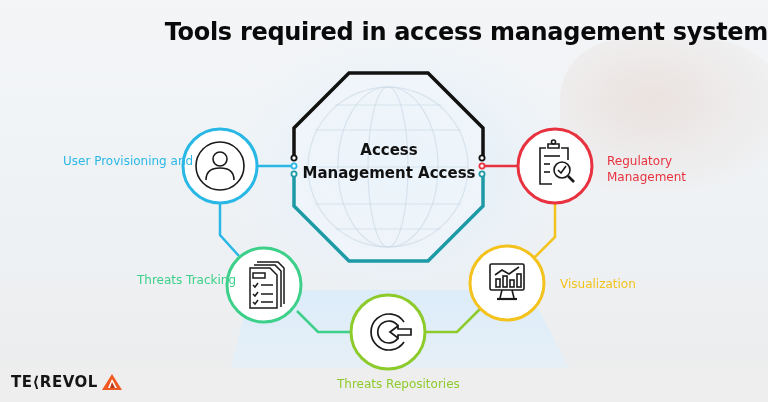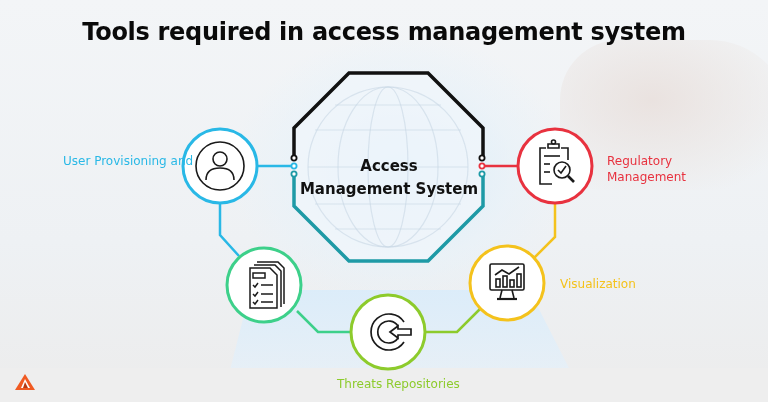--- a/index.html
+++ b/index.html
@@ -12,27 +12,27 @@
   .bg .glow { position:absolute; left:240px; top:40px; width:320px; height:260px;
     background: radial-gradient(ellipse at center, rgba(215,236,250,0.9) 0%, rgba(230,242,250,0.5) 50%, rgba(240,244,247,0) 75%); }
   .bg .hand { position:absolute; left:560px; top:40px; width:230px; height:150px;
     border-radius: 60px 80px 40px 40px;
     background: radial-gradient(ellipse at 40% 40%, rgba(232,222,218,0.8) 0%, rgba(236,232,230,0.4) 60%, rgba(240,240,240,0) 80%); }
   .bg .screen { position:absolute; left:230px; top:290px; width:340px; height:80px;
     background: linear-gradient(180deg, rgba(218,236,250,0.9), rgba(228,240,250,0.7));
     clip-path: polygon(6% 0, 88% 0, 100% 100%, 0 100%); }
   .bg .floor { position:absolute; left:0; right:0; top:368px; height:34px; background:#eeeeee; }
 
-  .title { position:absolute; left:0; right:0; top:18px; text-align:center;
+  .title { position:absolute; left:0; right:0; top:18px; text-align:right;
     font-family:"DejaVu Sans", sans-serif; font-weight:bold; font-size:24px;
     color:#0a0a0a; letter-spacing:-0.3px; }
 
   svg.diagram { position:absolute; left:0; top:0; }
 
-  .center-label { position:absolute; left:293px; top:155px; width:192px; text-align:center;
+  .center-label { position:absolute; left:293px; top:139px; width:192px; text-align:center;
     font-family:"DejaVu Sans", sans-serif; font-weight:bold; font-size:15px; line-height:23px;
     color:#111; }
 
   .lbl { position:absolute; font-family:"DejaVu Sans", sans-serif; font-weight:normal;
     font-size:12px; line-height:16px; }
   .lbl-user { left:63px; top:153px; color:#29b8e6; }
   .lbl-reg { left:607px; top:153px; color:#e8323f; }
   .lbl-threat { left:137px; top:272px; color:#3dd08a; }
   .lbl-vis { left:560px; top:276px; color:#f4c21c; }
   .lbl-repo { left:337px; top:376px; color:#8dcb2c; }
@@ -149,38 +149,40 @@
     <g fill="none" stroke="#1a1a1a" stroke-width="1.7">
       <path d="M404,322 A18,18 0 1,0 404,342"></path>
       <path d="M398,326 A11,11 0 1,0 398,338"></path>
       <path d="M390,332 L398,326 L398,329 L411,329 L411,335 L398,335 L398,338 Z" fill="#fff"></path>
     </g>
   </g>
 </svg>
 
 <div class="center-label">
   <div>Access</div>
-  <div>Management System</div>
+  <div>Management Access</div>
 </div>
 
 <div class="lbl lbl-user">
   <div>User Provisioning and</div>
 </div>
 <div class="lbl lbl-reg">
   <div>Regulatory</div>
   <div>Management</div>
 </div>
 <div class="lbl lbl-threat">
+  <div>Threats Tracking</div>
 </div>
 <div class="lbl lbl-vis">
   <div>Visualization</div>
 </div>
 <div class="lbl lbl-repo">
   <div>Threats Repositories</div>
 </div>
 
 <div class="logo">
+  <span class="logo-text">TE⟨REVOL</span>
   <svg width="22" height="18" viewBox="0 0 22 18" style="margin-left:3px">
     <polygon points="11,1 21,17 1,17" fill="#f05a22"></polygon>
     <polygon points="11,6 16,15 7,15" fill="#ffffff"></polygon>
     <polygon points="11,9 14,15 9,15" fill="#b83a12"></polygon>
   </svg>
 </div>
 
 </body></html>

